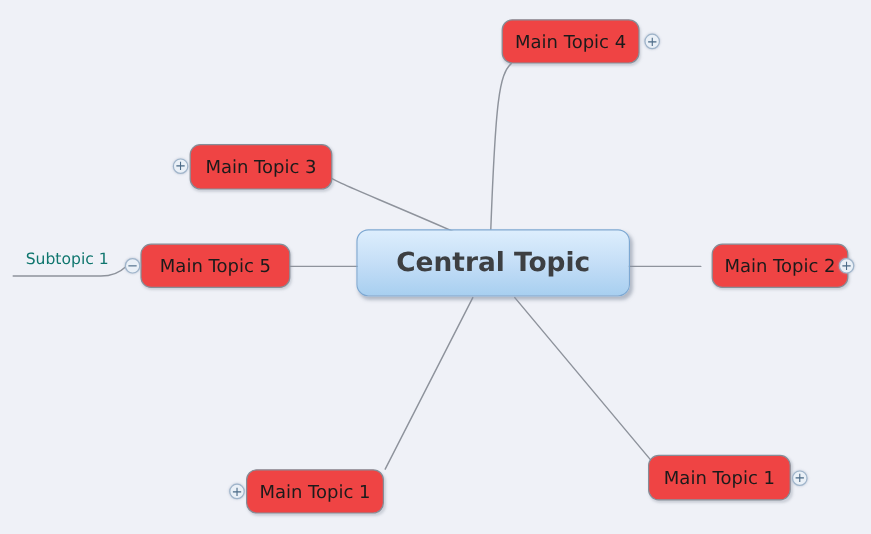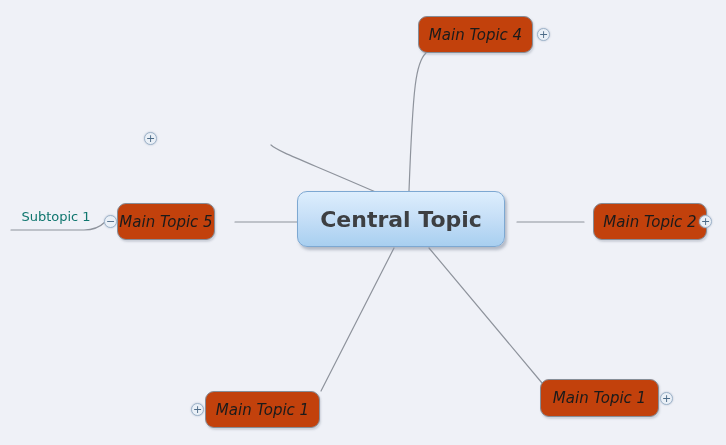--- a/index.html
+++ b/index.html
@@ -14,47 +14,46 @@
     background: #eff1f7;
   }
   .canvas svg.links {
     position: absolute; left: 0; top: 0;
     width: 726px; height: 445px;
     pointer-events: none;
   }
   .topic {
     position: absolute;
     display: flex; align-items: center; justify-content: center;
-    background: #c2410c;
+    background: #ef4444;
     border: 1px solid #868d97;
     border-radius: 9px;
     font-size: 15px;
     color: #1b1b1b;
     box-sizing: border-box;
     box-shadow: 1px 1.5px 2px rgba(140,148,162,0.35);
     white-space: nowrap;
     cursor: default;
-    font-style: italic;
   }
   .central {
     position: absolute;
-    left: 297px; top: 191px; width: 208px; height: 56px;
+    left: 297px; top: 191px; width: 228px; height: 56px;
     display: flex; align-items: center; justify-content: center;
     background: linear-gradient(180deg, #ddeefd 0%, #c6dff7 48%, #a8cff0 100%);
     border: 1px solid #7da8d2;
     border-radius: 10px;
     font-size: 22px; font-weight: bold; color: #3d3f42;
     box-sizing: border-box;
     box-shadow: 2px 2.5px 3px rgba(130,140,158,0.55);
     white-space: nowrap;
     cursor: default;
   }
   #mt4 { left: 418px; top: 16px;  width: 115px; height: 37px; }
   #mt3 { left: 158px; top: 120px; width: 119px; height: 38px; }
-  #mt5 { left: 117px; top: 203px; width: 98px; height: 37px; }
+  #mt5 { left: 117px; top: 203px; width: 125px; height: 37px; }
   #mt2 { left: 593px; top: 203px; width: 114px; height: 37px; }
   #mt1br { left: 540px; top: 379px; width: 119px; height: 38px; }
   #mt1bl { left: 205px; top: 391px; width: 115px; height: 37px; }
   .subtopic-label {
     position: absolute;
     left: 12px; top: 207px; width: 88px; height: 18px;
     display: flex; align-items: center; justify-content: center;
     font-size: 13px; color: #0f766e;
     white-space: nowrap;
     cursor: default;
@@ -91,20 +90,21 @@
     <path d="M235,222 L298,222"></path>
     <path d="M517,222 L584,222"></path>
     <path d="M394,248 L321,391"></path>
     <path d="M429,248 L542,383"></path>
     <path d="M11,230 H84 C94,230 100,227 105,222"></path>
   </svg>
 
   <div class="central" id="central">Central Topic</div>
 
   <div class="topic" id="mt4">Main Topic 4</div>
+  <div class="topic" id="mt3">Main Topic 3</div>
   <div class="topic" id="mt5">Main Topic 5</div>
   <div class="topic" id="mt2">Main Topic 2</div>
   <div class="topic" id="mt1br">Main Topic 1</div>
   <div class="topic" id="mt1bl">Main Topic 1</div>
 
   <div class="subtopic-label">Subtopic 1</div>
 
   <div class="expander" id="exp-mt4">+</div>
   <div class="expander" id="exp-mt3">+</div>
   <div class="expander" id="exp-mt5">−</div>

